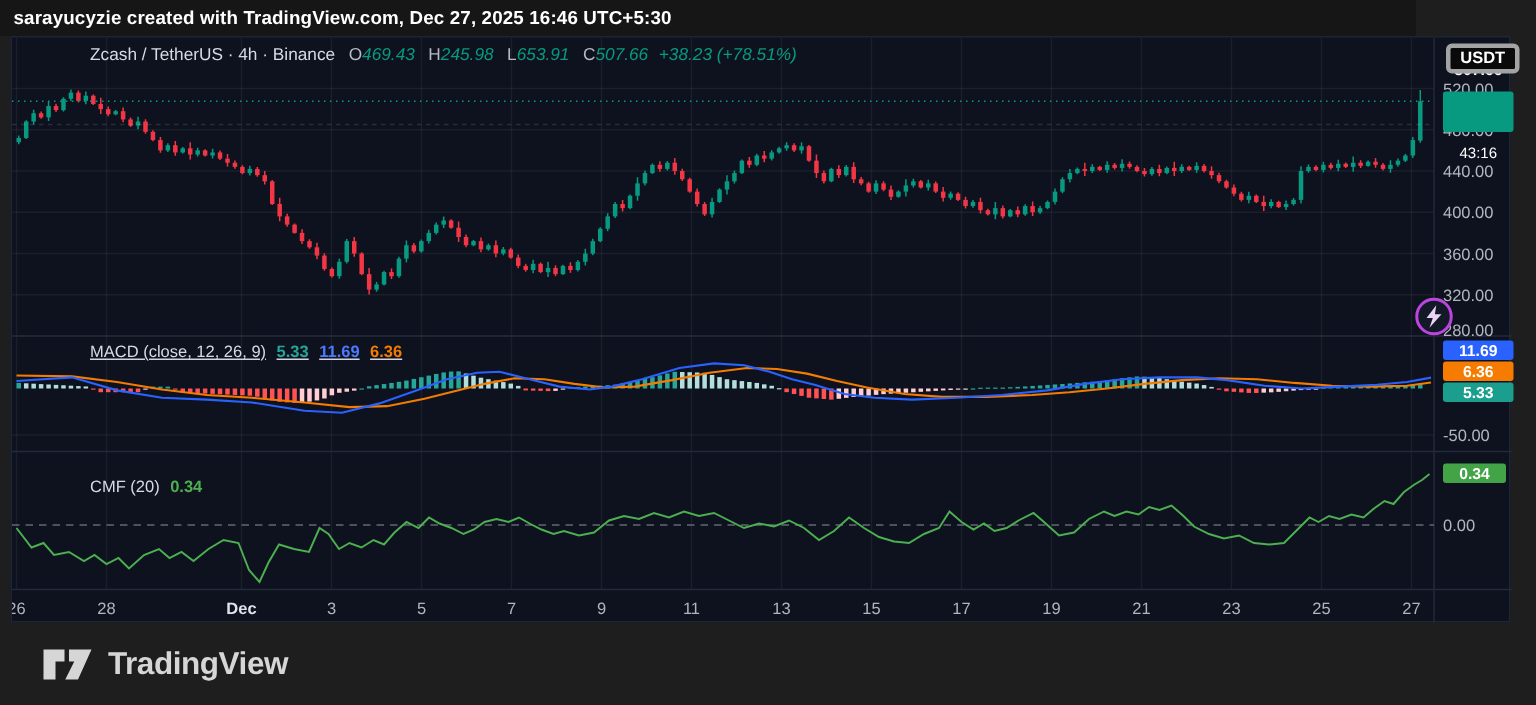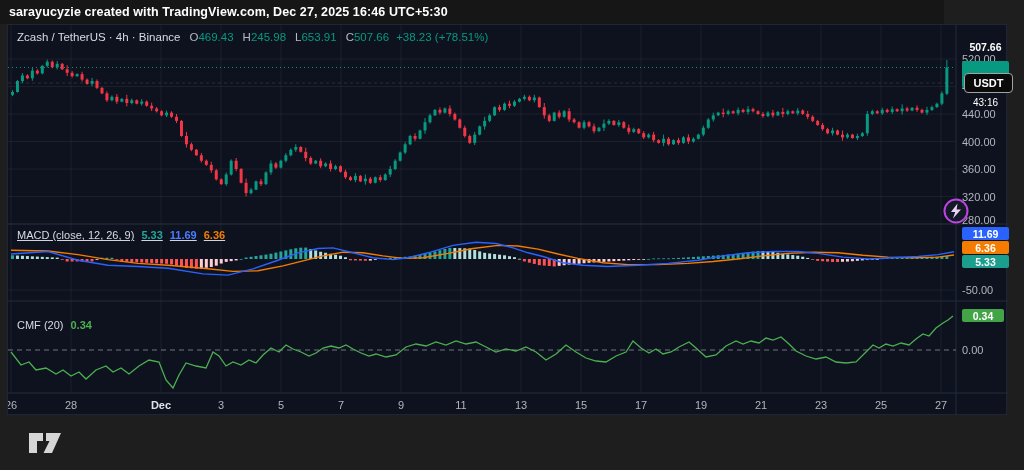--- a/index.html
+++ b/index.html
@@ -5,39 +5,39 @@
   * { margin:0; padding:0; box-sizing:border-box; }
   body { background:#101010; font-family:"Liberation Sans", sans-serif; }
   #stage { position:relative; width:1024px; height:470px; background:#1e1e1e; overflow:hidden; }
   #topbar { position:absolute; left:0; top:0; width:944px; height:24px; background:#161616;
             display:flex; align-items:center; padding-left:9px; }
   #topbar span { color:#ffffff; font-size:12.5px; font-weight:bold; letter-spacing:.1px; }
   #chart { position:absolute; left:7px; top:24px; width:1000px; height:391px; background:#0d121e;
            border:1px solid #1f2534; }
   #plot { position:absolute; left:0; top:0; }
   .legend { position:absolute; display:flex; align-items:center; gap:7px; white-space:nowrap;
-            font-size:11.5px; color:#d1d4dc; z-index:5; }
+            font-size:11.5px; color:#d1d4dc; z-index:5;margin-left:43px; }
   .legend .t { color:#d8dbe3; }
   .ohlc-lbl { color:#b6bac4; margin-left:2px; }
-  .up { color:#089981; }
+  .up { color:#089981;font-style:italic; }
   .val-hist { color:#26a69a; font-weight:bold; }
   .val-macd { color:#4c7bff; font-weight:bold; }
   .val-sig  { color:#f57c00; font-weight:bold; }
   .val-cmf  { color:#4caf50; font-weight:bold; }
   .badge { position:absolute; left:954px; width:47px; color:#fff; font-size:10.5px; font-weight:bold;
            display:flex; align-items:center; justify-content:center; border-radius:2px; z-index:6; }
   #price-badge { top:36px; height:27px; background:#089981; flex-direction:column; line-height:12px; }
   #price-badge .cd { font-weight:normal; font-size:10px;margin-top:44px; }
   #badge-macd { top:202px; height:13px; background:#2962ff; }
   #badge-sig  { top:216px; height:13px; background:#f57c00; }
   #badge-hist { top:230px; height:13px; background:#1c9e8e; }
   #badge-cmf  { top:284px; height:13px; background:#43a347; width:42px; }
   #usdt-btn { position:absolute; left:956px; top:4px; width:49px; height:20px; background:#0a0a0a;
-              border:1px solid #a3a3a3; border-radius:4px; color:#ffffff; font-size:11px; font-weight:bold;
-              display:flex; align-items:center; justify-content:center; z-index:7; cursor:pointer;margin-top:44px; }
+              border:3px solid #a3a3a3; border-radius:4px; color:#ffffff; font-size:11px; font-weight:bold;
+              display:flex; align-items:center; justify-content:center; z-index:7; cursor:pointer; }
   #flash-ic { position:absolute; left:934px; top:172px; width:28px; height:28px; z-index:6; cursor:pointer; }
   #footer { position:absolute; left:0; top:415px; width:1024px; height:55px; background:#1e1e1e;
             display:flex; align-items:center; padding-left:27px; gap:9px; }
   #footer .brand { color:#d6d6d6; font-size:21px; font-weight:bold; letter-spacing:-.3px; }
 </style>
 </head>
 <body>
 
 <div id="stage">
 
@@ -725,15 +725,16 @@
         <path d="M15.5 6.5 L9 15 h4.2 L11 21.5 L19 12.5 h-4.4 z" fill="#ecd2f4"></path>
       </svg>
     </div>
   </div>
 
   <div id="footer">
     <svg width="36" height="26" viewBox="0 0 36 26">
       <path d="M2 3 h14 v8 h-6 v12 h-8 z" fill="#d6d6d6"></path>
       <path d="M19 3 h15 l-9 20 h-8.5 l6-12 h-3.5 z" fill="#d6d6d6"></path>
     </svg>
+    <span class="brand">TradingView</span>
   </div>
 
 </div>
 
 </body></html>

